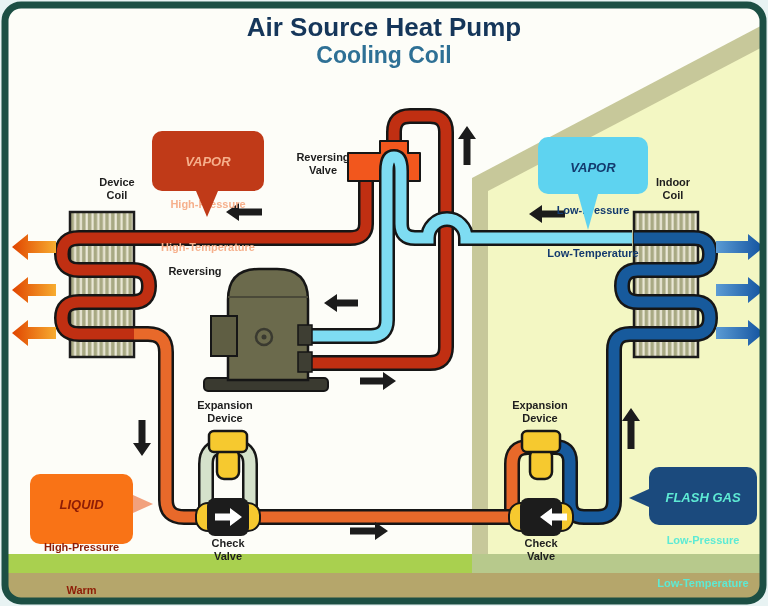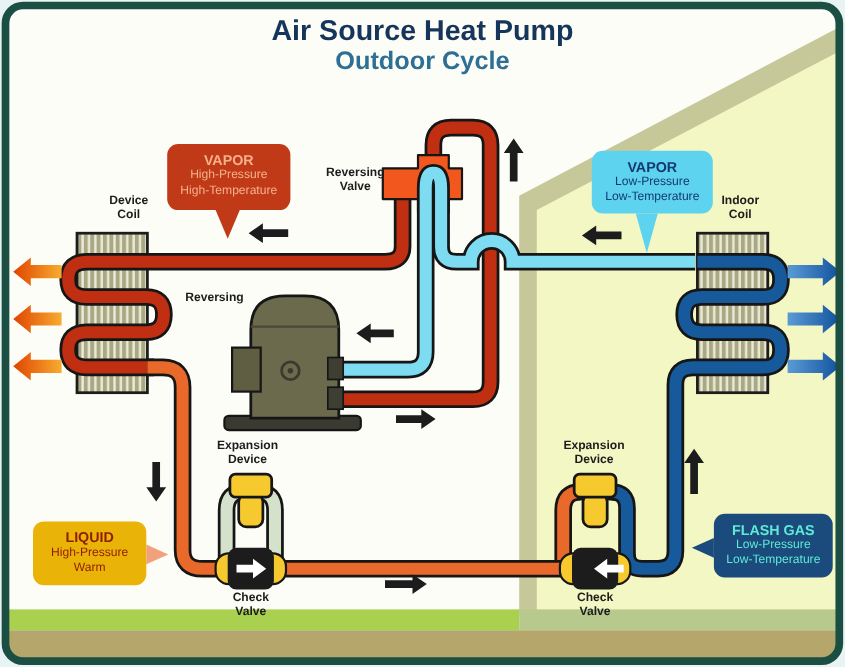--- a/index.html
+++ b/index.html
@@ -8,30 +8,30 @@
   #stage svg{position:absolute;left:0;top:0;}
   .o{stroke:#161616;stroke-width:16;fill:none;}
   .c{stroke-width:11;fill:none;}
   .lbl{position:absolute;transform:translateX(-50%);font:700 11px/13px "Liberation Sans",sans-serif;
        color:#1d1d1d;text-align:center;white-space:nowrap;}
   .lbl span{display:block;}
   #title{position:absolute;left:0;top:12px;width:768px;text-align:center;}
   #title .t1{display:block;font-size:26px;font-weight:700;color:#15365a;line-height:30px;}
   #title .t2{display:block;font-size:23px;font-weight:700;color:#2e7095;line-height:27px;}
   .callout{position:absolute;border-radius:10px;text-align:center;}
-  .callout .t{display:block;font-size:13px;font-weight:800;padding-top:7px;line-height:15px;}
-  .callout .l{display:block;font-size:11px;font-weight:400;line-height:13.5px;}
+  .callout .t{display:block;font-size:13px;font-weight:800;padding-top:23px;line-height:15px;font-style:italic;}
+  .callout .l{display:block;font-size:11px;font-weight:700;line-height:13.5px;margin-top:29px;}
   .callout::after{content:"";position:absolute;width:0;height:0;}
   #co-hp{left:152px;top:131px;width:112px;height:60px;background:#c03a18;color:#f6b08c;}
   #co-hp::after{top:100%;left:44px;border-left:11px solid transparent;
                 border-right:11px solid transparent;border-top:26px solid #c03a18;}
   #co-lp{left:538px;top:137px;width:110px;height:57px;background:#5ed3f0;color:#133a6e;}
   #co-lp::after{top:100%;left:40px;border-left:10px solid transparent;
                 border-right:10px solid transparent;border-top:36px solid #5ed3f0;}
-  #co-lq{left:30px;top:474px;width:103px;height:58px;background:#eab308;color:#8e1d06;}
+  #co-lq{left:30px;top:474px;width:103px;height:70px;background:#f97316;color:#8e1d06;}
   #co-lq::after{left:100%;top:21px;border-top:9px solid transparent;
                 border-bottom:9px solid transparent;border-left:20px solid #f2a17d;}
   #co-fg{left:649px;top:467px;width:108px;height:58px;background:#1b4a7d;color:#5eead4;}
   #co-fg::after{right:100%;top:22px;border-top:9px solid transparent;
                 border-bottom:9px solid transparent;border-right:20px solid #1b4a7d;}
 </style>
 </head>
 <body>
 
 <div id="stage">
@@ -166,21 +166,21 @@
       <polygon points="716,284 748,284 748,277 764,290 748,303 748,296 716,296"></polygon>
       <polygon points="716,327 748,327 748,320 764,333 748,346 748,339 716,339"></polygon>
     </g>
   </g>
 
   <rect x="5" y="5" width="758" height="596" rx="16" fill="none" stroke="#1c4f44" stroke-width="7"></rect>
 </svg>
 
 <div id="title">
   <span class="t1">Air Source Heat Pump</span>
-  <span class="t2">Outdoor Cycle</span>
+  <span class="t2">Cooling Coil</span>
 </div>
 
 <div class="callout" id="co-hp">
   <span class="t">VAPOR</span>
   <span class="l">High-Pressure</span>
   <span class="l">High-Temperature</span>
 </div>
 <div class="callout" id="co-lp">
   <span class="t">VAPOR</span>
   <span class="l">Low-Pressure</span>

